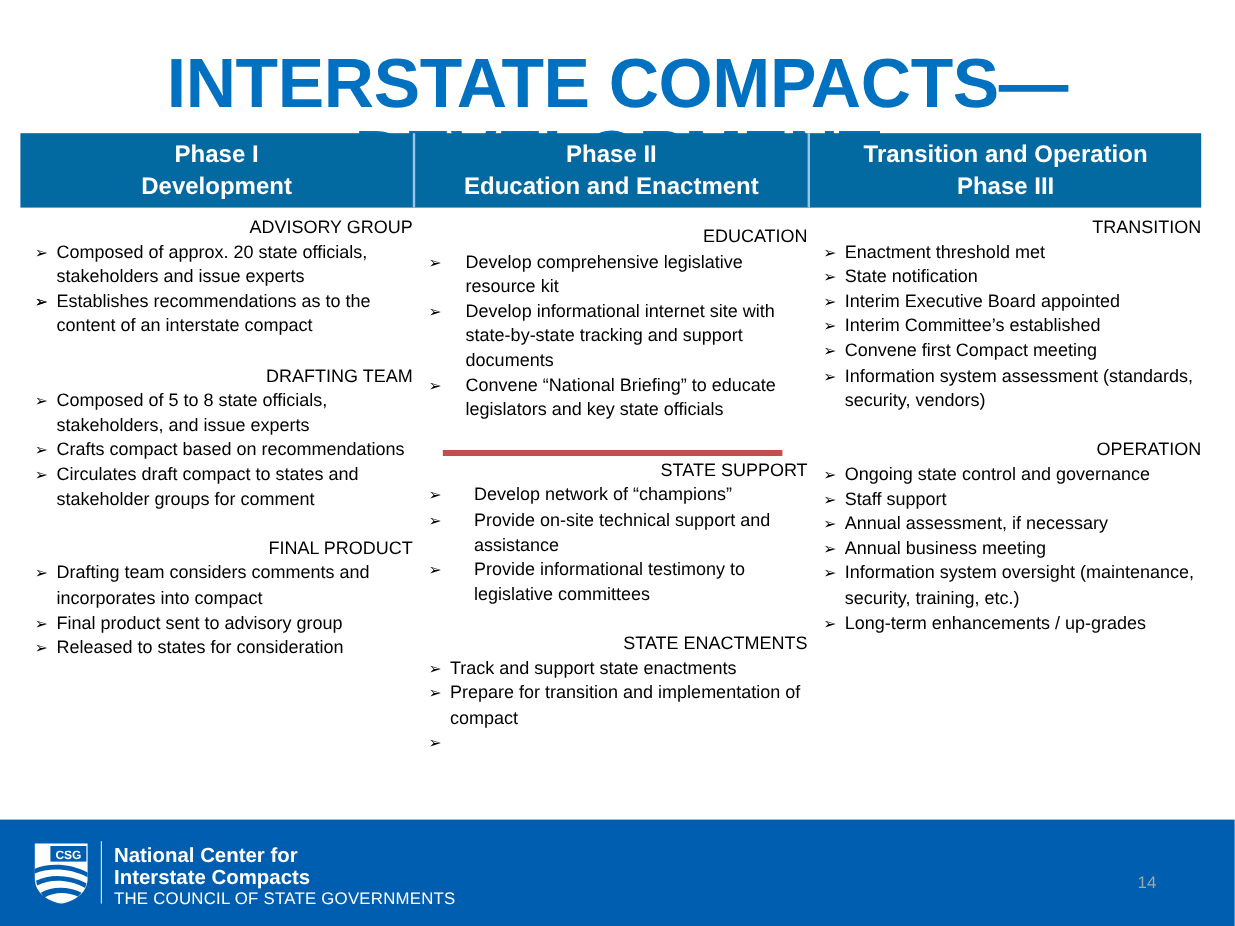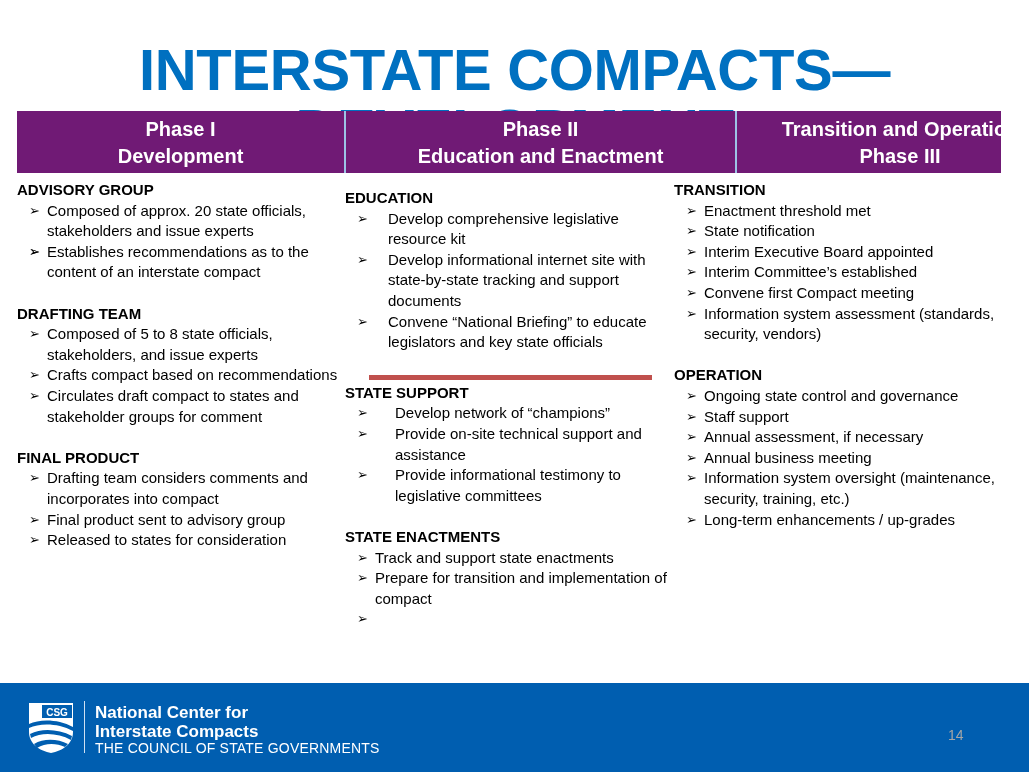--- a/index.html
+++ b/index.html
@@ -7,37 +7,37 @@
     body { position: relative; font-family: "Liberation Sans", sans-serif; color: #000; }
 
     .title {
       position: absolute; left: 0; top: 40px; width: 1029px;
       text-align: center; font-weight: bold; font-size: 58px; letter-spacing: -0.3px;
       color: #0070C0; line-height: 60px;
     }
 
     .phase-header {
       position: absolute; left: 17px; top: 111px; width: 984px; height: 62px;
-      display: flex; background: #701a75;
+      display: flex; background: #0369a1;
     }
     .phase-cell {
       flex: 0 0 auto; color: #fff; font-weight: bold; font-size: 20px;
       text-align: center; line-height: 27px; padding-top: 5px;
     }
     .phase-cell + .phase-cell { border-left: 2px solid #9DC3E6; }
     .pc1 { width: 327px; }
-    .pc2 { width: 391px; }
+    .pc2 { width: 329px; }
     .pc3 { width: 328px; }
 
     .col { position: absolute; top: 180px; font-size: 15px; line-height: 20.6px; }
     .col1 { left: 17px; width: 327px; }
     .col2 { left: 345px; width: 328px; }
     .col3 { left: 674px; width: 327px; }
 
-    .sec-title { text-align: left; font-weight: bold; font-size: 15px; line-height: 20.6px; }
+    .sec-title { text-align: right; font-weight: normal; font-size: 15px; line-height: 20.6px; }
     ul.blist { list-style: none; }
     ul.blist li { position: relative; padding-left: 30px; }
     ul.blist li .bul { position: absolute; left: 12px; top: 0; font-size: 13px; }
     ul.wide li { padding-left: 43px; }
     ul.wide li .bul { left: 12px; }
     ul.wide2 li { padding-left: 50px; }
     ul.wide2 li .bul { left: 12px; }
     ul.narrow li { padding-left: 30px; }
     ul.narrow li .bul { left: 12px; }
 

